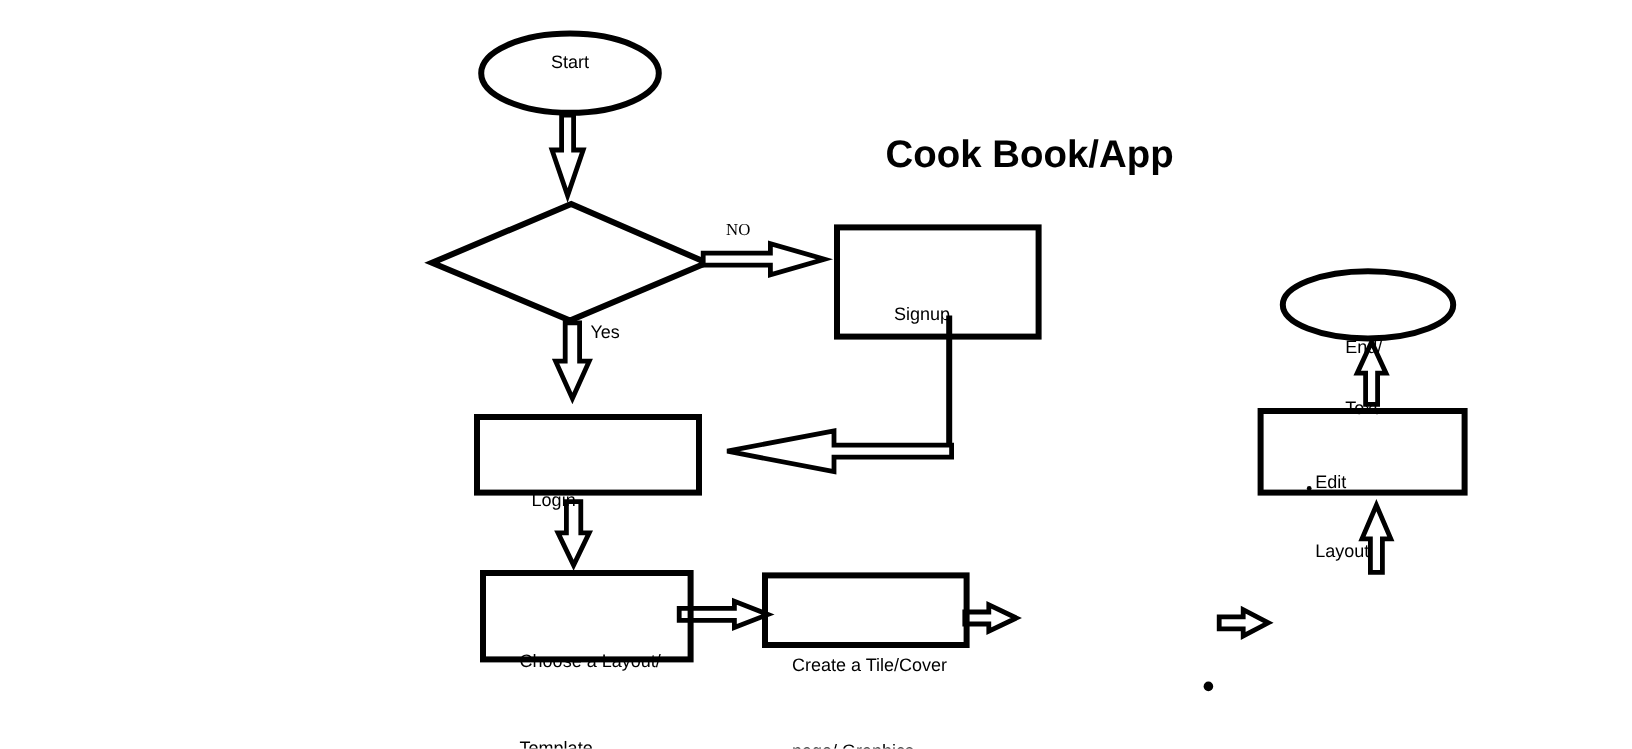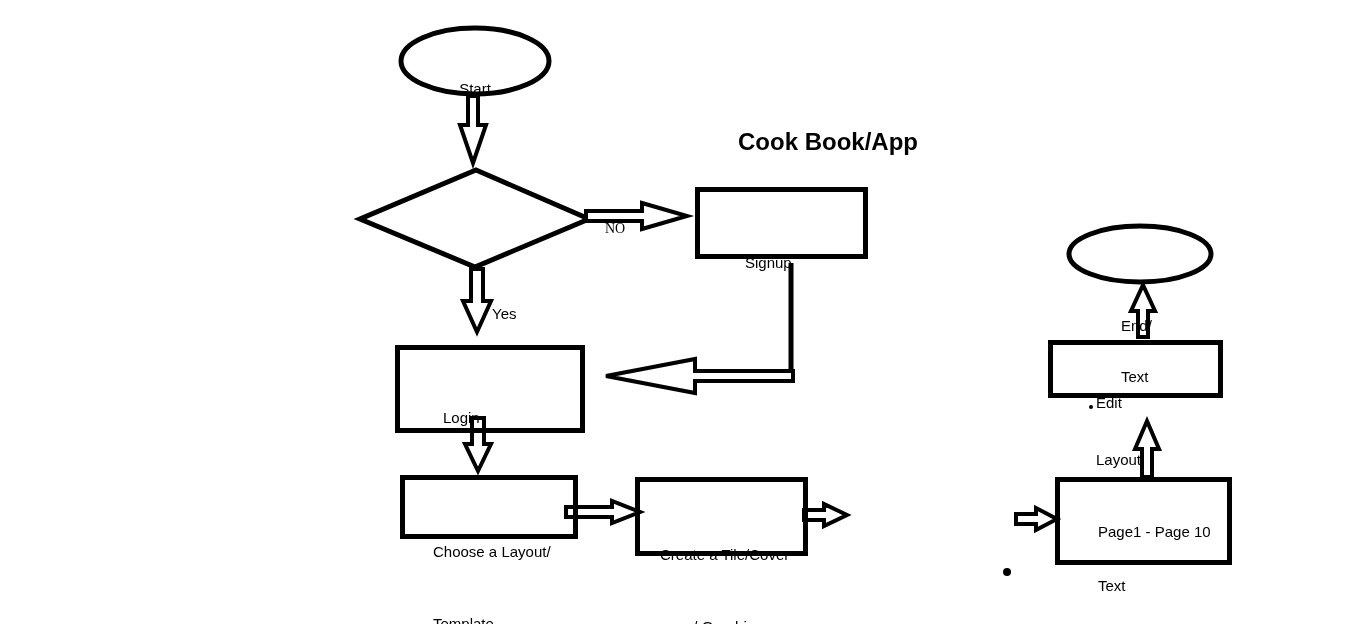--- a/index.html
+++ b/index.html
@@ -7,47 +7,47 @@
     position:relative;
     width:1360px;height:624px;
     background:#ffffff;
     overflow:hidden;
     font-family:"Liberation Sans","DejaVu Sans",sans-serif;
     color:#000;
   }
   #connectors{position:absolute;left:0;top:0;z-index:0;}
   .shape{fill:#ffffff;stroke:#000000;}
   .arrow{fill:#ffffff;stroke:#000000;stroke-width:4;stroke-linejoin:miter;}
-  .txt{position:absolute;z-index:1;font-size:15px;line-height:20px;white-space:pre;margin-top:36px;}
+  .txt{position:absolute;z-index:1;font-size:15px;line-height:20px;white-space:pre;}
   .box{
     position:absolute;z-index:1;
     border:5px solid #000;
     box-sizing:border-box;
     font-size:15px;line-height:24px;
     background:transparent;
     white-space:pre;
   }
   .box div{white-space:pre;}
   #title{
-    position:absolute;left:738px;top:128px;z-index:1;
-    font-size:24px;font-weight:bold;letter-spacing:0px;
+    position:absolute;left:738px;top:110px;z-index:1;
+    font-size:32px;font-weight:bold;letter-spacing:0px;
   }
   #start-label{left:430px;top:43px;width:90px;text-align:center;}
   #decision-label{left:441px;top:200px;line-height:20px;}
   #no-label{left:605px;top:183px;font-size:14px;font-family:Liberation Serif, serif;}
   #yes-label{left:492px;top:268px;}
   #end-label{left:1121px;top:247px;line-height:17px;}
 
-  #box-signup{left:695px;top:187px;width:173px;height:72px;padding:11px 0 0 45px;}
-  #box-login{left:395px;top:345px;width:190px;height:88px;padding:8px 0 0 43px;}
-  #box-choose{left:400px;top:475px;width:178px;height:64px;padding:12px 0 0 28px;}
-  #box-create{left:635px;top:477px;width:173px;height:79px;padding:13px 0 0 20px;}
+  #box-signup{left:695px;top:187px;width:173px;height:96px;padding:11px 0 0 45px;}
+  #box-login{left:395px;top:345px;width:190px;height:68px;padding:8px 0 0 43px;}
+  #box-choose{left:400px;top:475px;width:178px;height:77px;padding:12px 0 0 28px;}
+  #box-create{left:635px;top:477px;width:173px;height:63px;padding:13px 0 0 20px;}
   #box-toc{left:843px;top:478px;width:179px;height:82px;padding:7px 0 0 23px;}
   #box-pages{left:1055px;top:477px;width:177px;height:88px;padding:5px 0 0 38px;line-height:18px;}
-  #box-edit{left:1048px;top:340px;width:175px;height:58px;padding:10px 0 0 43px;line-height:19px;}
+  #box-edit{left:1048px;top:340px;width:175px;height:73px;padding:10px 0 0 43px;line-height:19px;}
 </style>
 </head>
 <body>
 
 <div id="canvas">
 
   <svg id="connectors" width="1360" height="624" viewBox="0 0 1360 624">
 
     <ellipse class="shape" cx="475" cy="61" rx="74" ry="33" stroke-width="5"></ellipse>
     <ellipse class="shape" cx="1140" cy="254" rx="71" ry="28" stroke-width="5"></ellipse>
@@ -92,26 +92,20 @@
     <div>Choose a Layout/</div>
     <div>Template</div>
   </div>
 
   <div id="box-create" class="box">
     <div>Create a Tile/Cover</div>
     <div>page/ Graphics</div>
   </div>
 
 
-  <div id="box-pages" class="box">
-    <div>Page1 - Page 10</div>
-    <div>Text</div>
-    
-    
-  </div>
 
   <div id="box-edit" class="box">
     <div>Edit</div>
     <div>Layout</div>
   </div>
 
   <div id="end-label" class="txt">
     <div>End/</div>
     <div>Text</div>
   </div>

